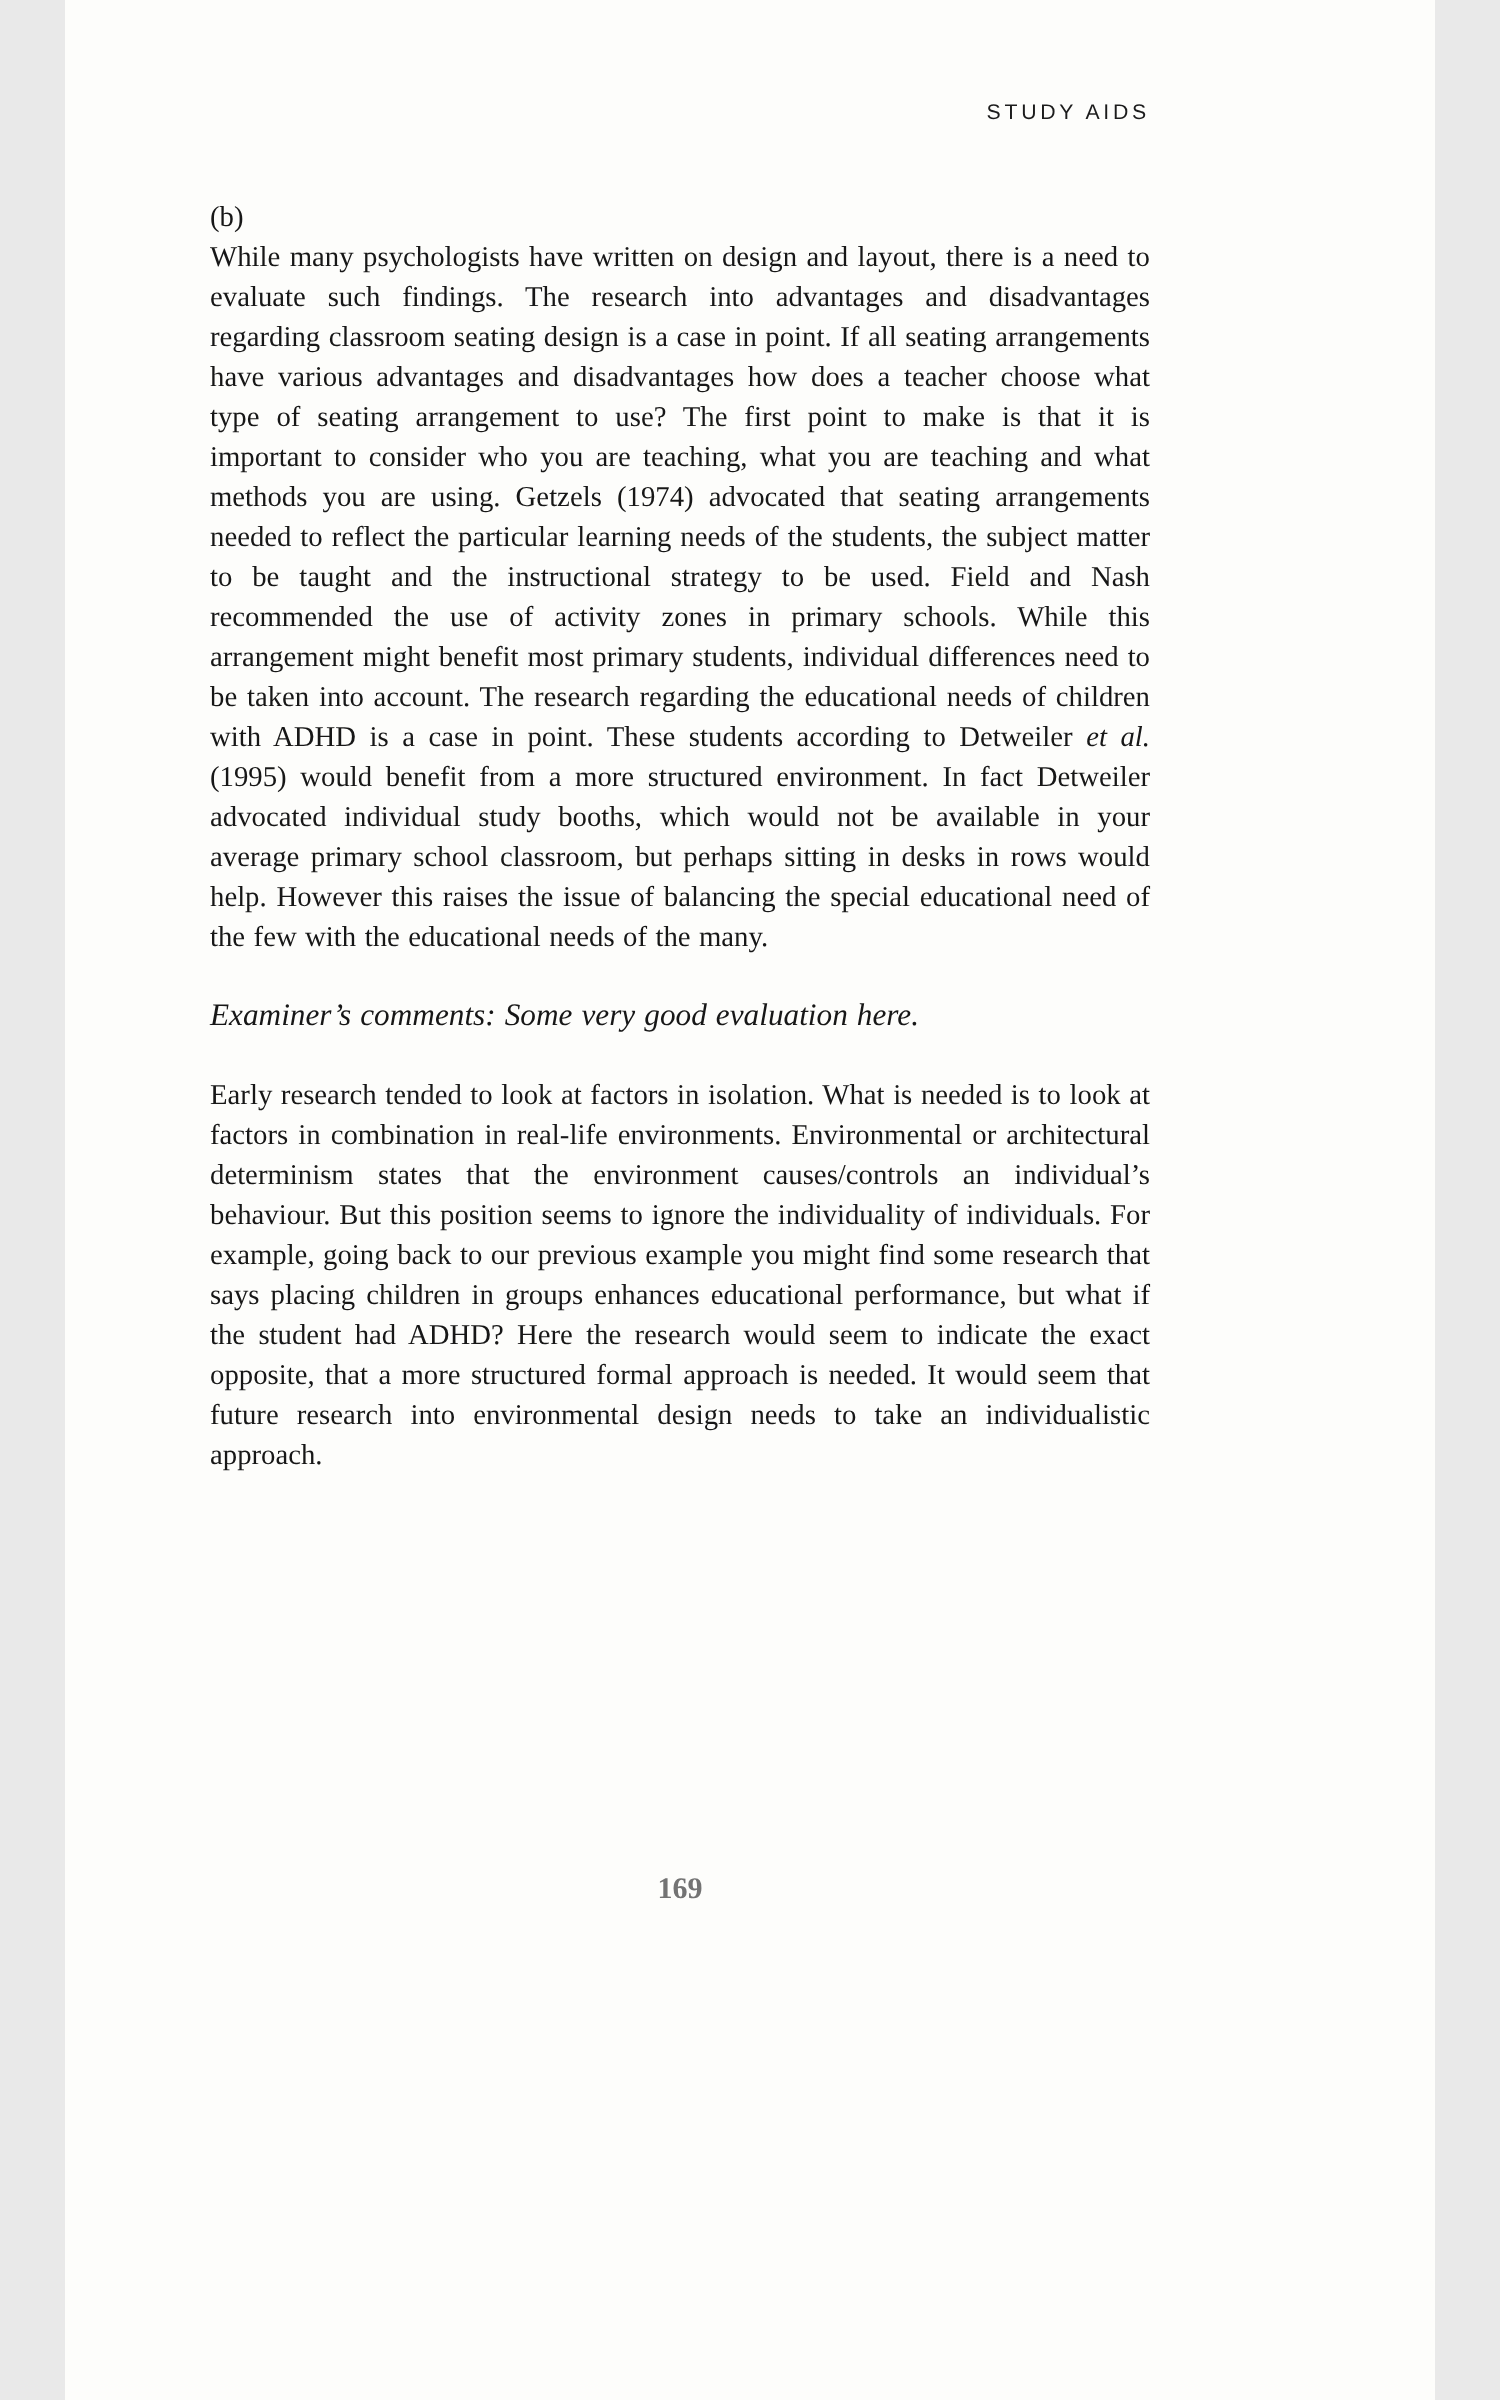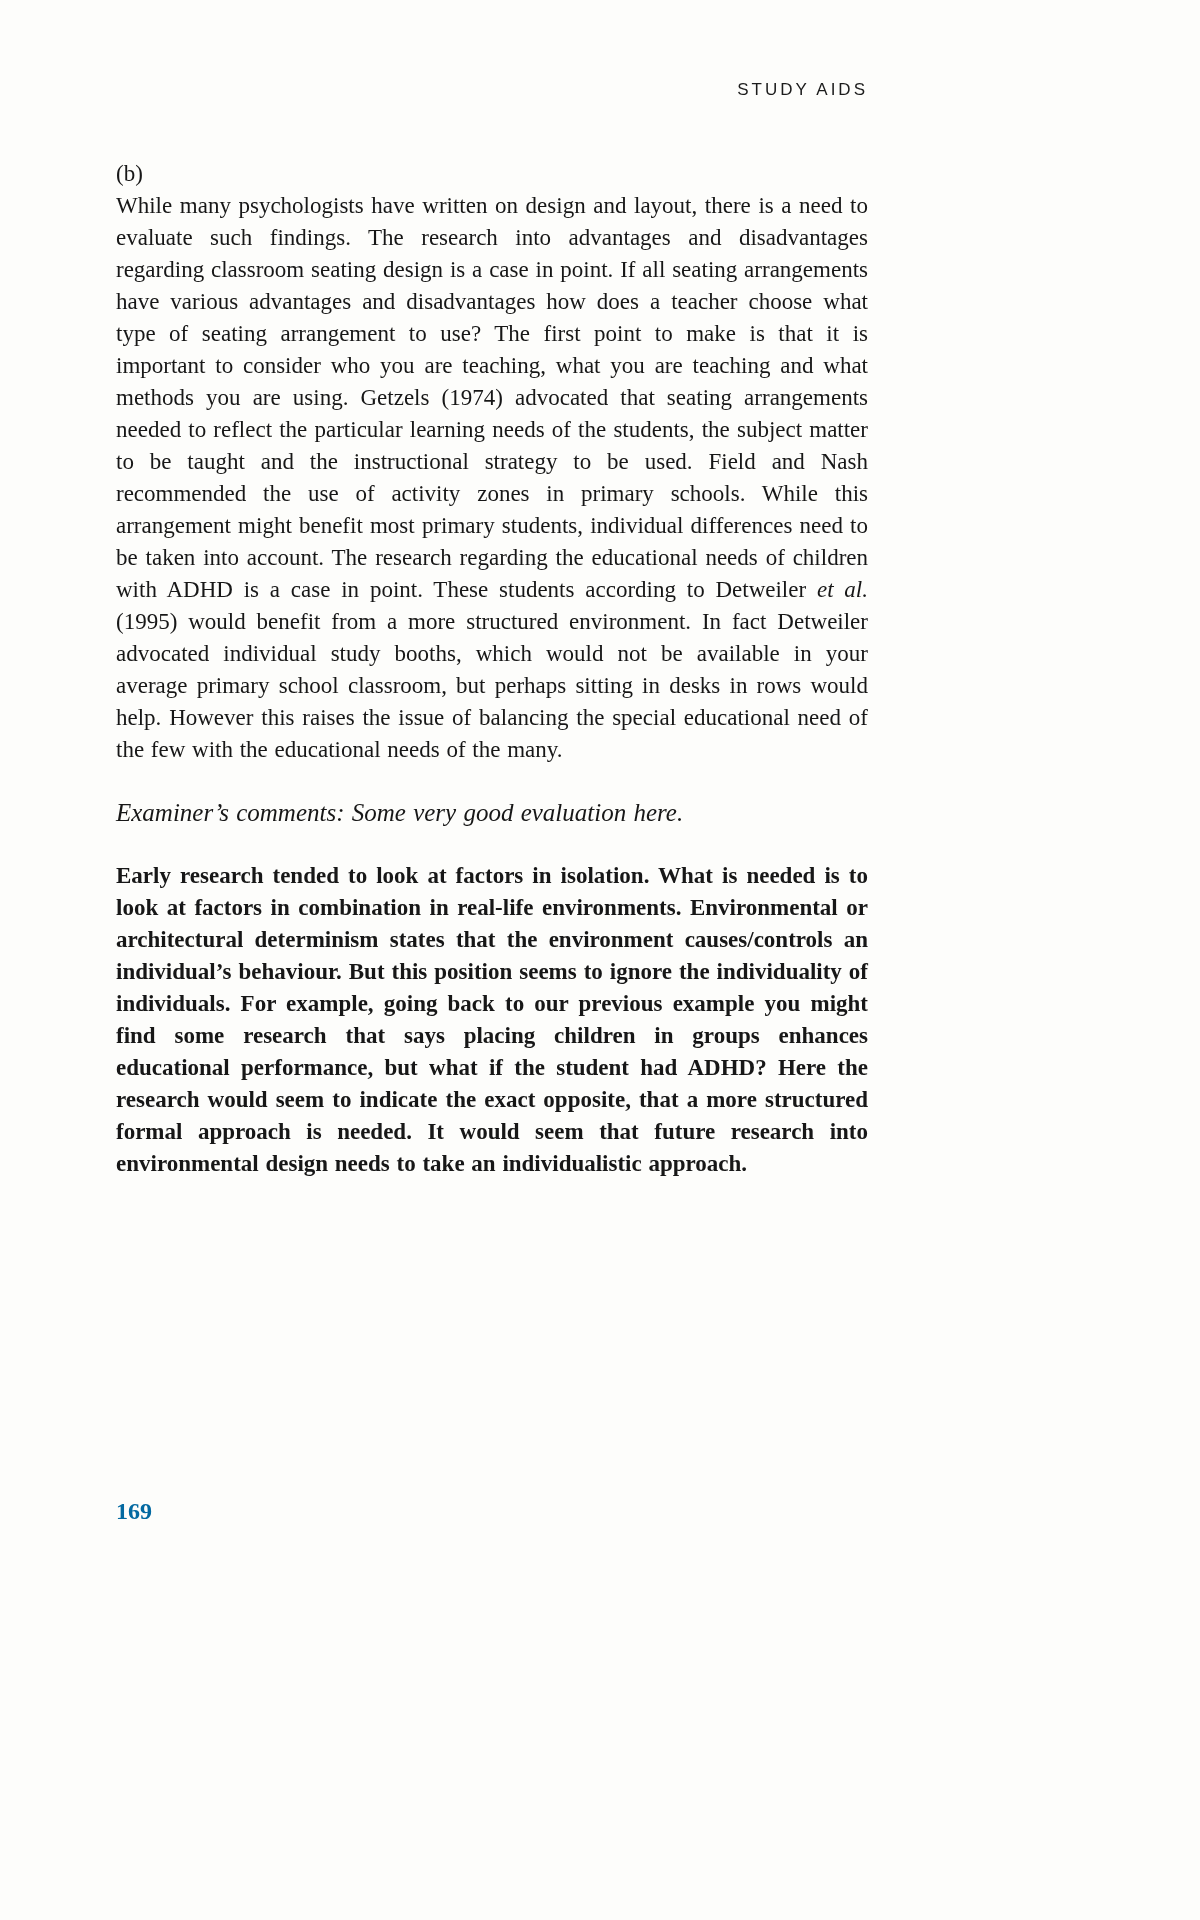--- a/index.html
+++ b/index.html
@@ -1,21 +1,21 @@
 <!DOCTYPE html>
 <html><head>
 <meta charset="utf-8">
 <style>
   html, body {
     margin: 0;
     padding: 0;
     background: #e9e9e9;
   }
   .page {
-    width: 1200px;
+    width: 1096px;
     height: 1920px;
     margin: 0 auto;
     background: #fdfdfb;
     position: relative;
     font-family: "Liberation Serif", "DejaVu Serif", serif;
     color: #171717;
     box-sizing: border-box;
   }
   .content {
     position: absolute;
@@ -38,43 +38,42 @@
   }
   p.body-para {
     margin: 0 0 30px 0;
     font-size: 23px;
     line-height: 32px;
     text-align: justify;
     word-spacing: 1px;
   }
   p.body-para.second {
     margin-top: 0;
-    font-weight: bold;
   }
   p.examiner {
     margin: 0 0 30px 0;
     font-size: 25px;
     line-height: 34px;
     font-style: italic;
     text-align: justify;
     word-spacing: 1px;
   }
   .etal {
     font-style: italic;
     margin-top: 17px;
   }
   .page-number {
     position: absolute;
     left: 116px;
     width: 752px;
     top: 1498px;
-    text-align: left;
+    text-align: center;
     font-size: 24px;
     font-weight: bold;
-    color: #0369a1;
+    color: #737373;
   }
 </style>
 </head>
 <body>
 
 <div class="page">
   <div class="content">
     <div class="running-header">STUDY AIDS</div>
 
     <p class="section-label">(b)</p>

